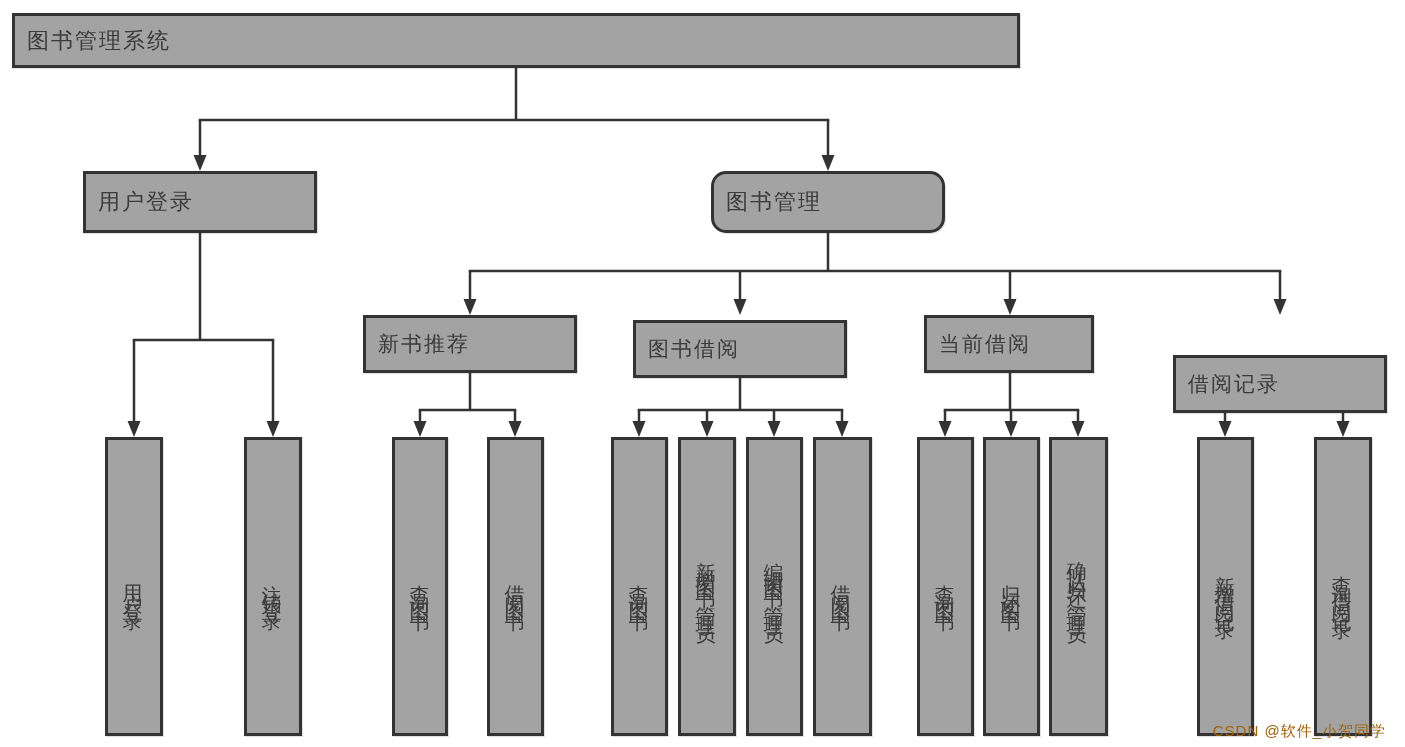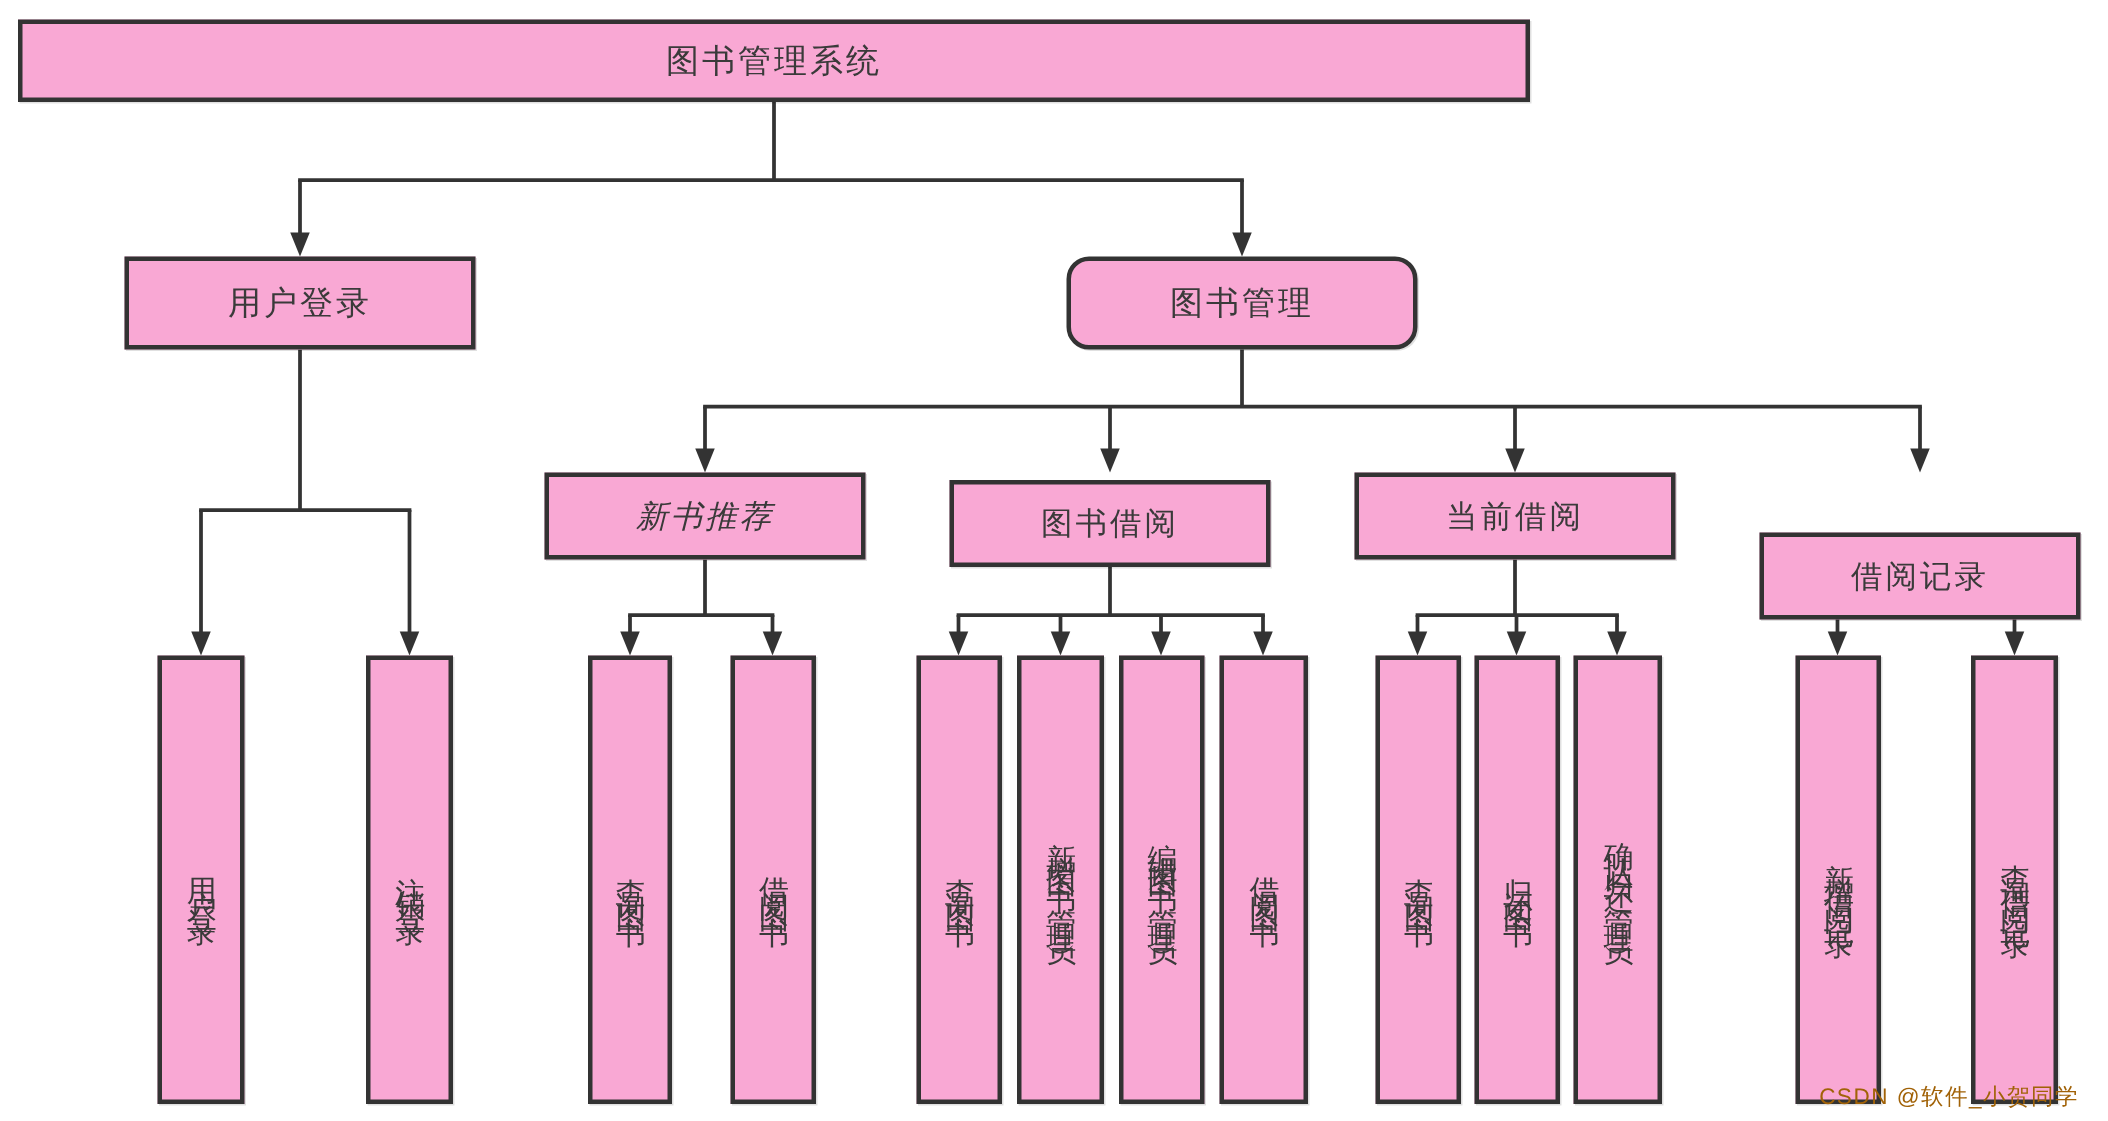--- a/index.html
+++ b/index.html
@@ -8,27 +8,27 @@
     width: 1405px;
     height: 747px;
     background: #ffffff;
     font-family: "Liberation Sans", "DejaVu Sans", sans-serif;
     color: #3a3a3a;
     overflow: hidden;
   }
   .connectors { position: absolute; left: 0; top: 0; }
   .box {
     position: absolute;
-    background: #f9a8d4;
+    background: #a3a3a3;
     border: 3px solid #333333;
     box-sizing: border-box;
     display: flex;
     align-items: center;
-    justify-content: center;
     box-shadow: 1px 1px 0 rgba(0,0,0,0.12);
+    padding-left: 12px;
   }
   .hlabel { font-size: 22px; letter-spacing: 2px; white-space: nowrap; }
   .lvl2 .hlabel { font-size: 21px; }
   .vlabel {
     writing-mode: vertical-lr;
     text-orientation: mixed;
     font-size: 20px;
     letter-spacing: 9px;
     line-height: 1.3;
     white-space: nowrap;
@@ -39,23 +39,23 @@
     bottom: 6px;
     font-size: 15px;
     letter-spacing: 1px;
     color: #a16207;
     white-space: nowrap;
   }
   
   .n-root  { left: 12px;   top: 13px;  width: 1008px; height: 55px; }
   .n-login { left: 83px;   top: 171px; width: 234px;  height: 62px; }
   .n-mgmt  { left: 711px;  top: 171px; width: 234px;  height: 62px; border-radius: 15px; }
-  .n-new   { left: 363px;  top: 315px; width: 214px;  height: 58px; font-style: italic; }
+  .n-new   { left: 363px;  top: 315px; width: 214px;  height: 58px; }
   .n-bor   { left: 633px;  top: 320px; width: 214px;  height: 58px; }
-  .n-cur   { left: 903px;  top: 315px; width: 214px;  height: 58px; font-family: Liberation Serif, serif; }
+  .n-cur   { left: 924px;  top: 315px; width: 170px;  height: 58px; font-family: Liberation Serif, serif; }
   .n-rec   { left: 1173px; top: 315px; width: 214px;  height: 58px; margin-top: 40px; }
   .leaf    { top: 437px; height: 299px; }
   .l-1  { left: 105px;  width: 58px; }
   .l-2  { left: 244px;  width: 58px; }
   .l-3  { left: 392px;  width: 56px; }
   .l-4  { left: 487px;  width: 57px; }
   .l-5  { left: 611px;  width: 57px; }
   .l-6  { left: 678px;  width: 58px; }
   .l-7  { left: 746px;  width: 57px; }
   .l-8  { left: 813px;  width: 59px; }

